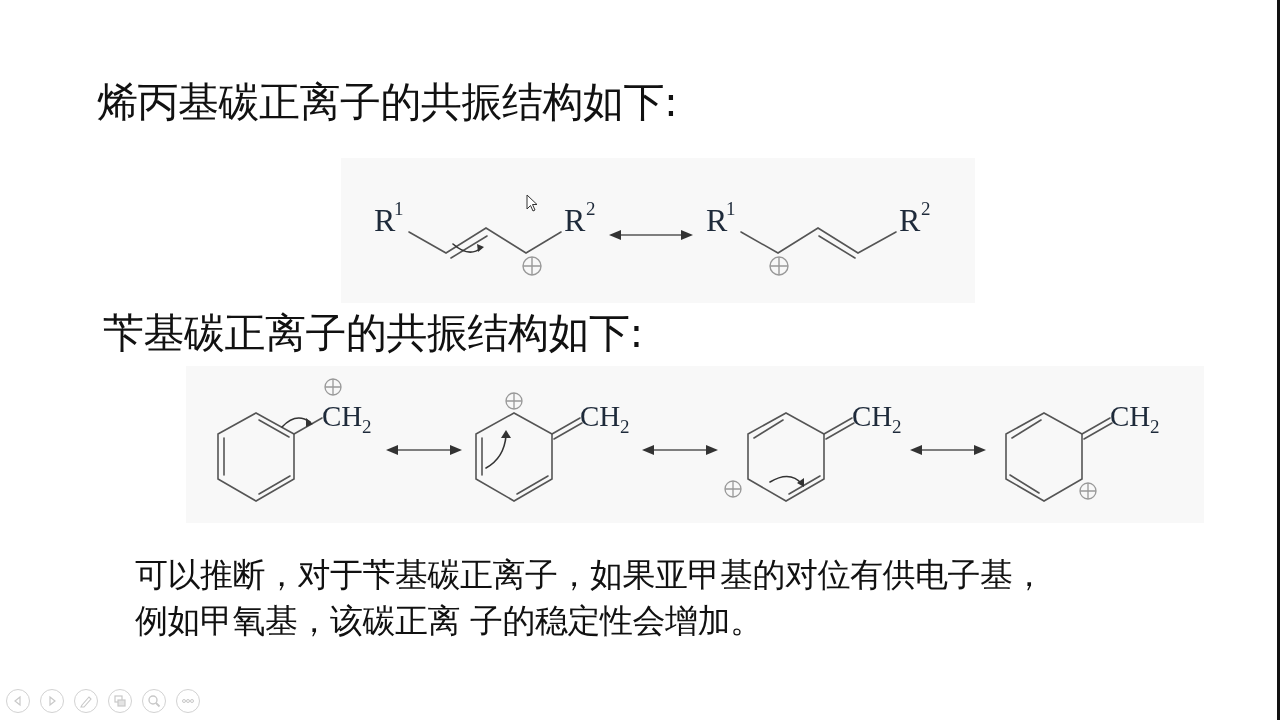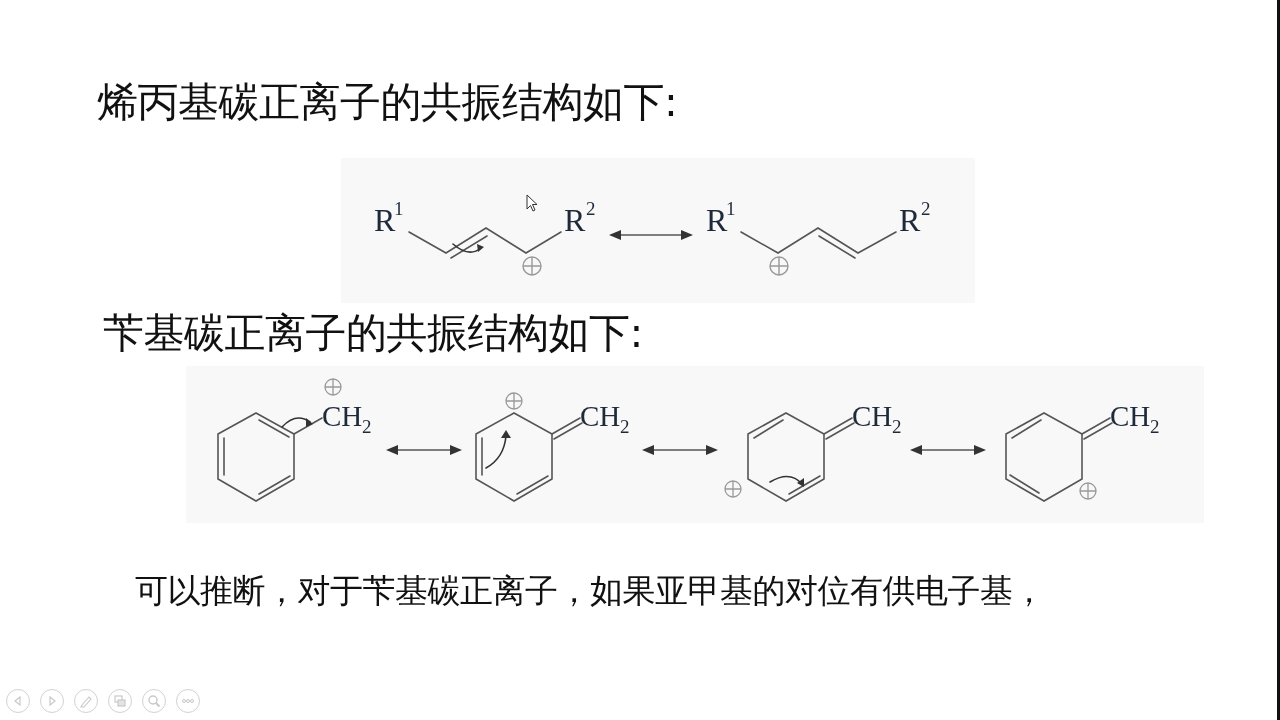--- a/index.html
+++ b/index.html
@@ -18,21 +18,21 @@
   #h1 { left: 97px; top: 82px; }
   #h2 { left: 103px; top: 313px; }
   .figure { position: absolute; background: #f8f8f8; }
   #fig-allyl { left: 341px; top: 158px; width: 634px; height: 145px; }
   #fig-benzyl { left: 186px; top: 366px; width: 1018px; height: 157px; }
   .figure svg { position: absolute; left: 0; top: 0; }
   .conclusion {
     position: absolute; left: 135px; top: 552px; font-size: 33px; line-height: 46px;
     letter-spacing: -0.5px; white-space: nowrap;
   }
-  .conclusion div { height: 46px; margin-top: 16px; }
+  .conclusion div { height: 46px; }
   .chem-text { font-family: "Liberation Serif", "DejaVu Serif", serif; fill: #1e2a3a; }
   .nav-bar { position: absolute; left: 6px; top: 689px; height: 26px; display: flex; gap: 10px; }
   .nav-btn {
     width: 24px; height: 24px; border: 1px solid #d2d2d2; border-radius: 50%;
     display: flex; align-items: center; justify-content: center; box-sizing: border-box;
     background: #ffffff;
   }
   .cursor { position: absolute; left: 526px; top: 194px; }
 </style>
 </head>
@@ -153,20 +153,21 @@
         <circle cx="547" cy="123" r="8"></circle>
         <path d="M539,123 L555,123 M547,115 L547,131"></path>
         <circle cx="902" cy="125" r="8"></circle>
         <path d="M894,125 L910,125 M902,117 L902,133"></path>
       </g>
     </svg>
   </div>
 
   <div class="conclusion">
     <div>可以推断，对于苄基碳正离子，如果亚甲基的对位有供电子基，</div>
+    <div>例如甲氧基，该碳正离 子的稳定性会增加。</div>
   </div>
 
   <div class="nav-bar">
     <div class="nav-btn">
       <svg width="12" height="12" viewBox="0 0 12 12">
           <path d="M8,2 L3,6 L8,10 Z" fill="none" stroke="#c8c8c8" stroke-width="1.2"></path>
         </svg>
     </div>
     <div class="nav-btn">
       <svg width="12" height="12" viewBox="0 0 12 12">

